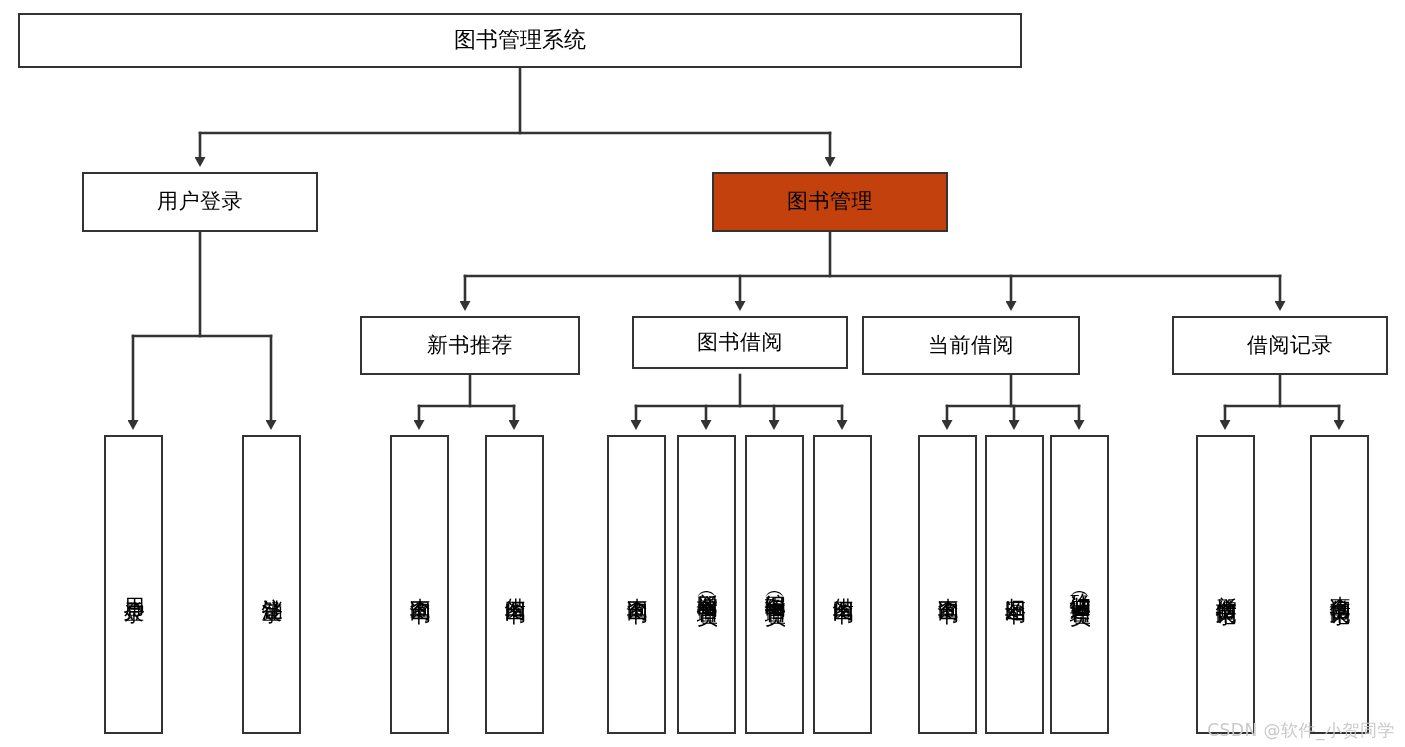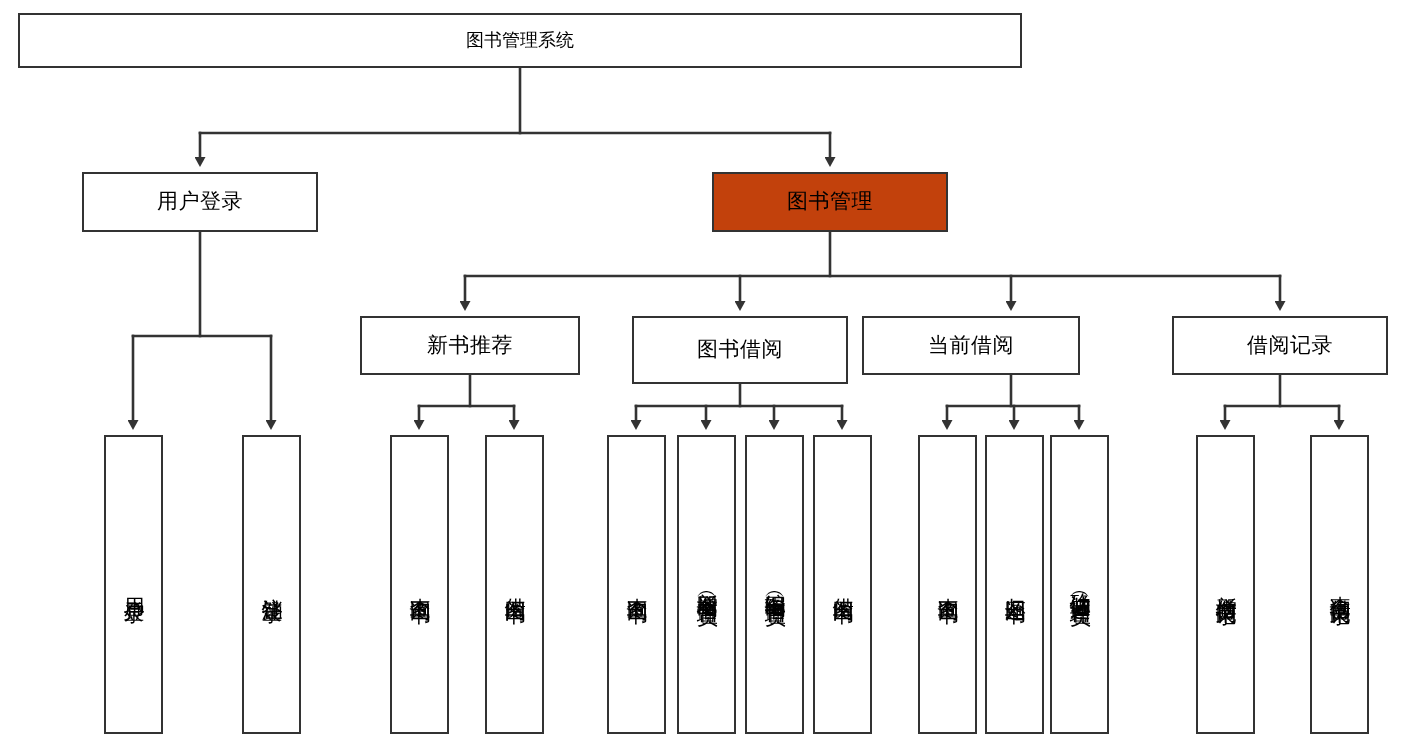--- a/index.html
+++ b/index.html
@@ -34,21 +34,21 @@
     align-items: center;
     justify-content: center;
     color: #000000;
     line-height: 1.12;
   }
   .node.h {
     font-size: 21px;
     letter-spacing: 0.5px;
   }
   .node.title {
-    font-size: 18px;
+    font-size: 22px;
   }
   .node.v {
     writing-mode: vertical-rl;
     text-orientation: upright;
     font-size: 21px;
     letter-spacing: 2px;
     padding: 4px 0;
     white-space: nowrap;
   }
   .node.v span {
@@ -127,21 +127,21 @@
   <div class="node h" style="left: 82px; top: 172px; width: 236px; height: 60px; border-color: rgb(51, 51, 51); background: rgb(255, 255, 255); color: rgb(0, 0, 0);">
     <span>用户登录</span>
   </div>
   <div class="node h" style="left: 712px; top: 172px; width: 236px; height: 60px; border-color: rgb(51, 51, 51); background: #c2410c; color: rgb(0, 0, 0);">
     <span>图书管理</span>
   </div>
 
   <div class="node h" style="left: 360px; top: 316px; width: 220px; height: 59px; border-color: rgb(51, 51, 51); background: rgb(255, 255, 255); color: rgb(0, 0, 0);">
     <span>新书推荐</span>
   </div>
-  <div class="node h" style="left: 632px; top: 316px; width: 216px; height: 68px; border-color: rgb(51, 51, 51); background: rgb(255, 255, 255); color: rgb(0, 0, 0);">
+  <div class="node h" style="left: 632px; top: 316px; width: 216px; height: 53px; border-color: rgb(51, 51, 51); background: rgb(255, 255, 255); color: rgb(0, 0, 0);">
     <span>图书借阅</span>
   </div>
   <div class="node h" style="left: 862px; top: 316px; width: 218px; height: 59px; border-color: rgb(51, 51, 51); background: rgb(255, 255, 255); color: rgb(0, 0, 0);">
     <span>当前借阅</span>
   </div>
   <div class="node h" style="left: 1172px; top: 316px; width: 216px; height: 59px; border-color: rgb(51, 51, 51); background: rgb(255, 255, 255); color: rgb(0, 0, 0); padding-left: 20px;">
     <span>借阅记录</span>
   </div>
 
   <div class="node v" style="left: 104px; top: 435px; width: 59px; height: 299px; border-color: rgb(51, 51, 51); background: rgb(255, 255, 255); color: rgb(0, 0, 0);">
@@ -177,14 +177,15 @@
   <div class="node v" style="left: 1050px; top: 435px; width: 59px; height: 299px; border-color: rgb(51, 51, 51); background: rgb(255, 255, 255); color: rgb(0, 0, 0);">
     <span>确认归还（管理员）</span>
   </div>
   <div class="node v" style="left: 1196px; top: 435px; width: 59px; height: 299px; border-color: rgb(51, 51, 51); background: rgb(255, 255, 255); color: rgb(0, 0, 0);">
     <span>新增借阅记录</span>
   </div>
   <div class="node v" style="left: 1310px; top: 435px; width: 59px; height: 299px; border-color: rgb(51, 51, 51); background: rgb(255, 255, 255); color: rgb(0, 0, 0);">
     <span>查询借阅记录</span>
   </div>
 
+  <div class="watermark" style="color: rgb(201, 201, 201);">CSDN @软件_小贺同学</div>
 
 </div>
 
 </body></html>

